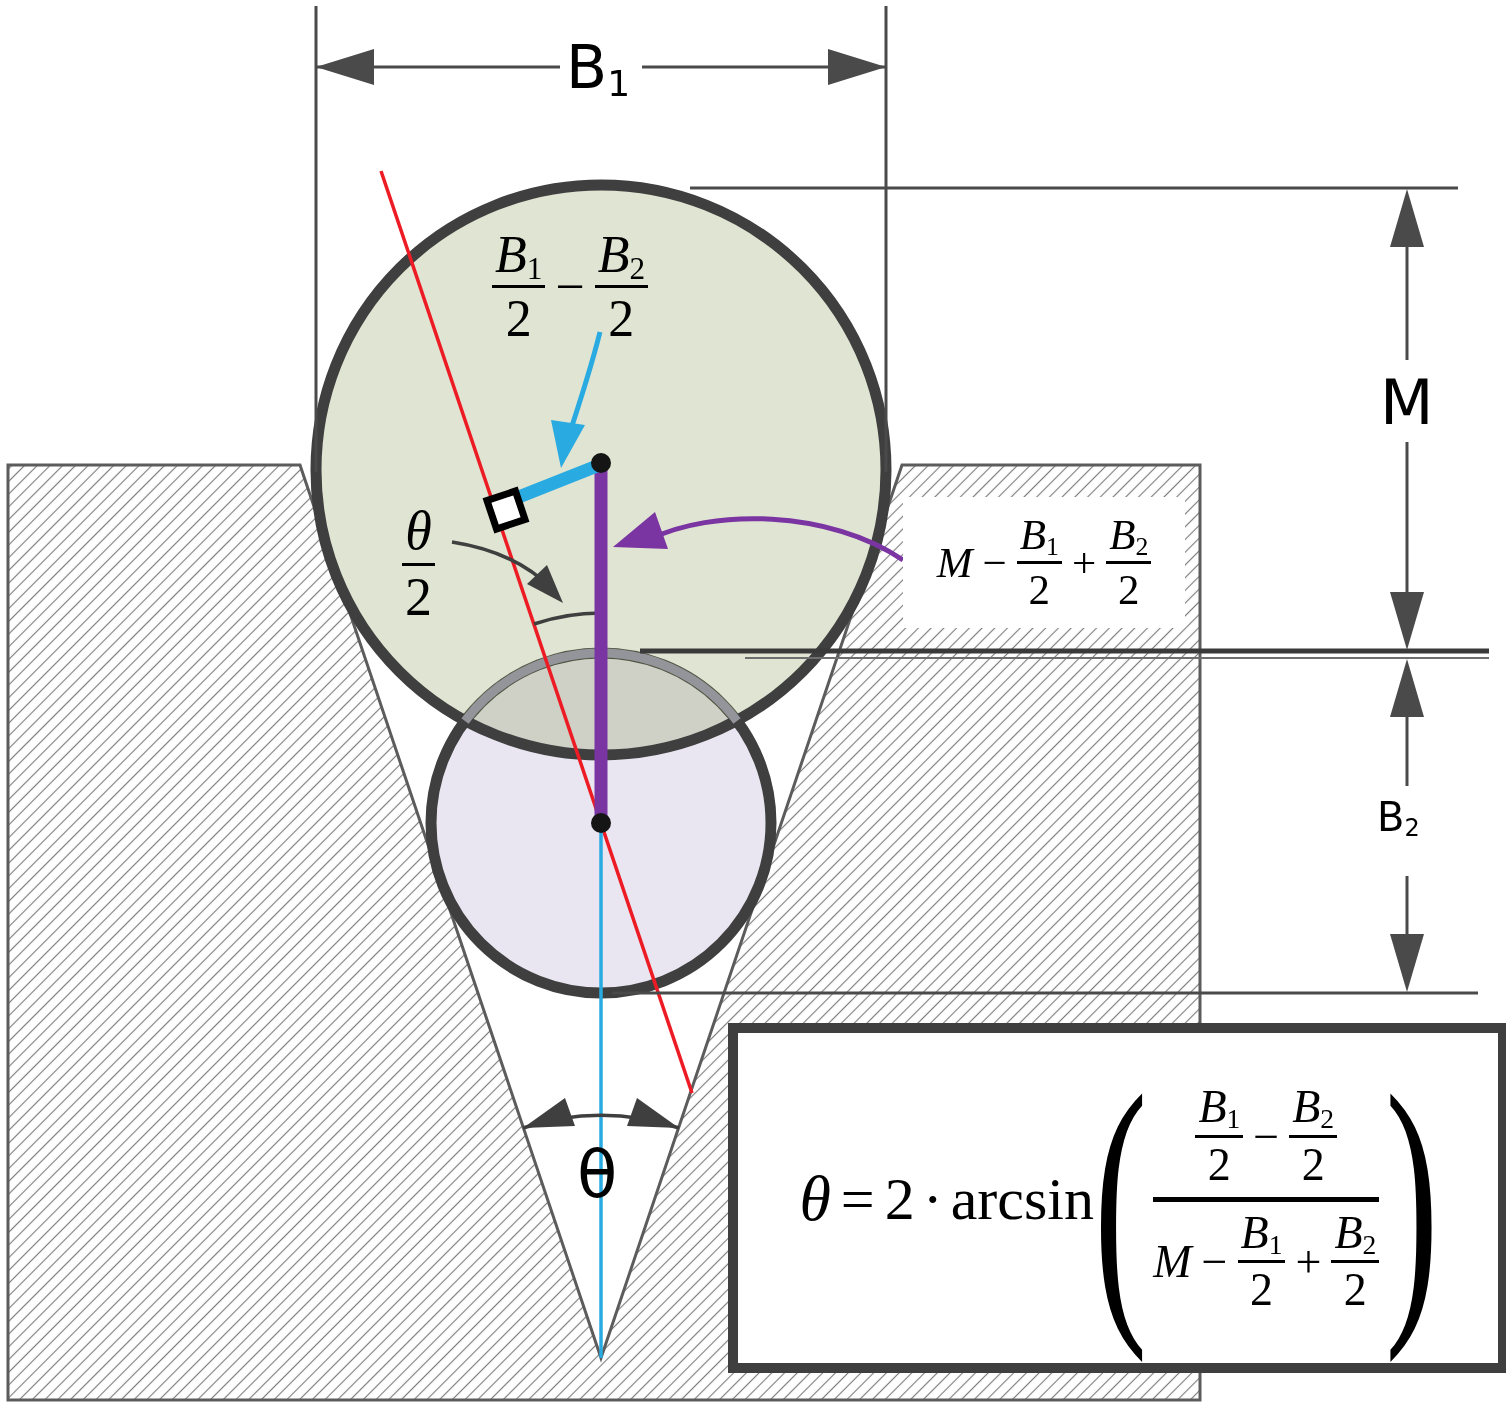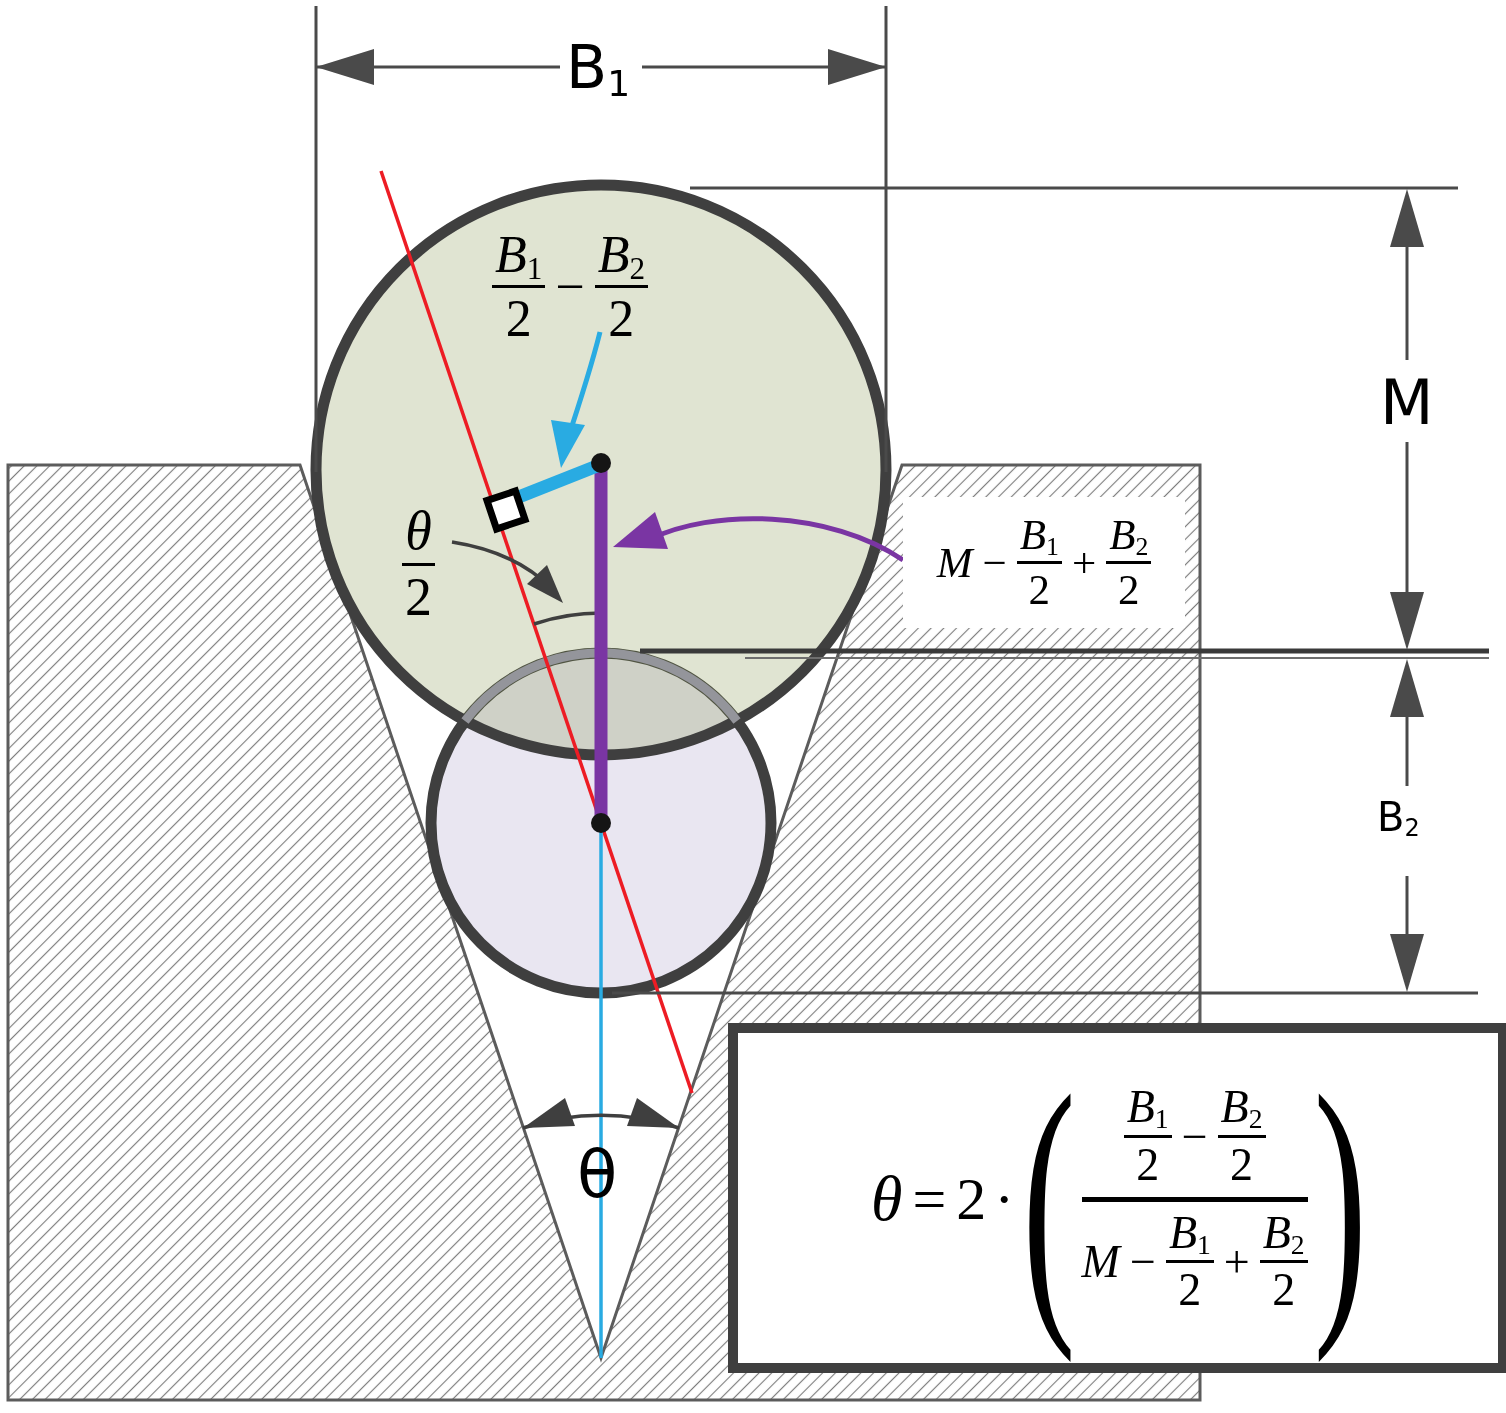--- a/index.html
+++ b/index.html
@@ -209,20 +209,21 @@
           <span>2</span>
         </span>
   </span>
 </div>
 
 <div class="ovl" id="formula-content" style="left:744px;top:1036px;width:750px;height:326px;font-size:60px;">
   <span class="mi" style="font-size:64px;">θ</span>
   <span class="op">=</span>
   <span>2</span>
   <span style="padding:0 8px;">·</span>
+  <span>arcsin</span>
   <span class="bigparen">(</span>
   <span class="vfrac" style="font-size:46px;margin:0 6px;">
     <span class="mrow">
       <span class="frac">
         <span class="fnum">
               <span class="mi">B</span>
               <span class="msub">1</span>
             </span>
         <span class="fbar"></span>
         <span class="fden">

